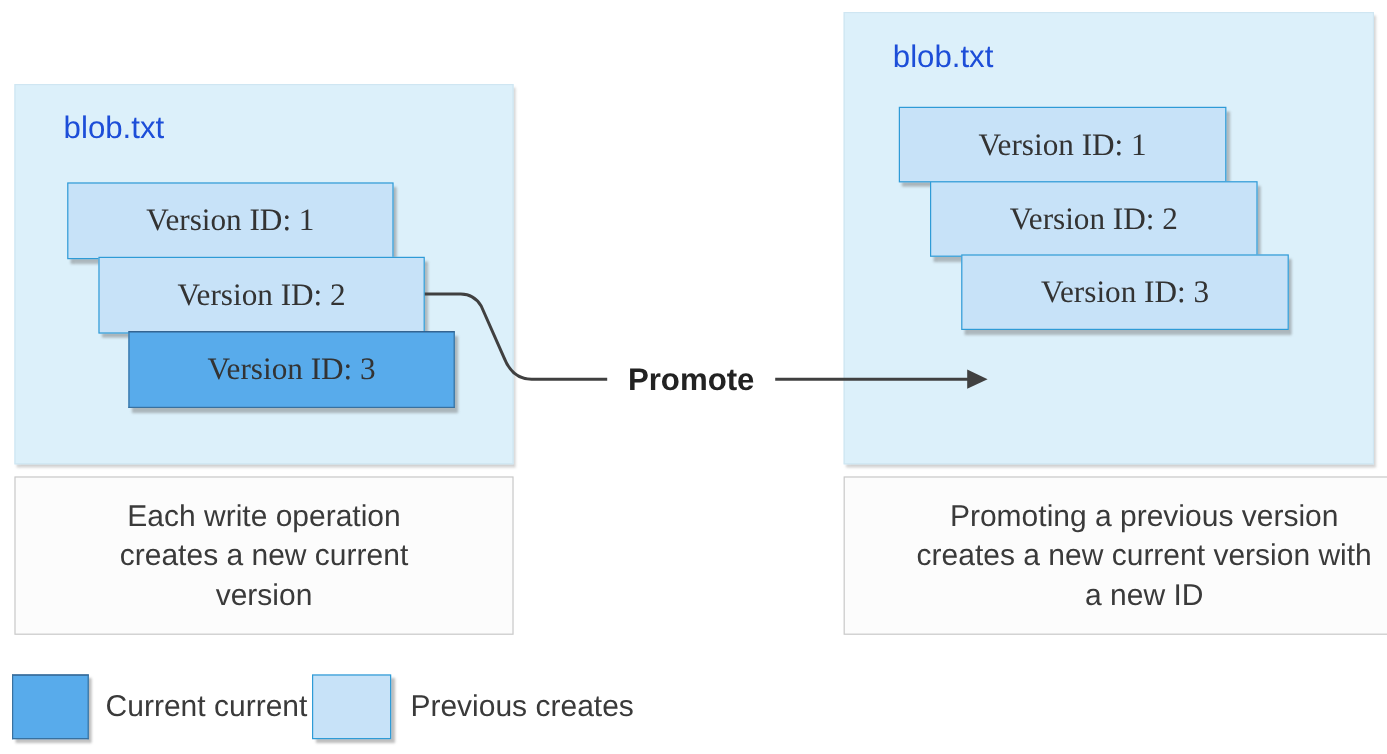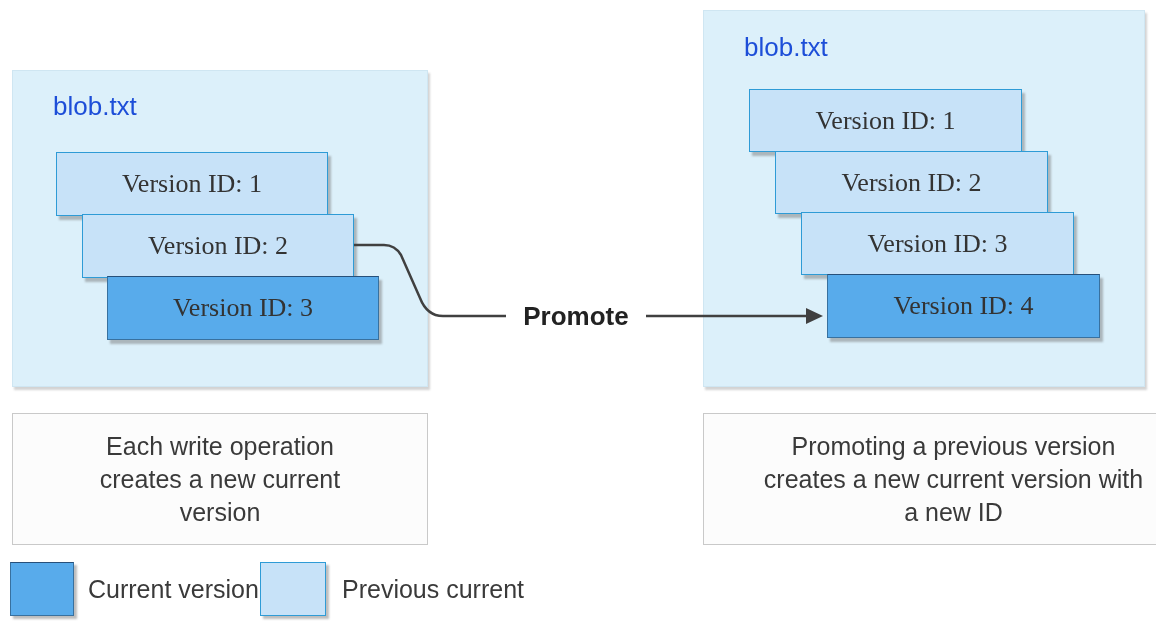--- a/index.html
+++ b/index.html
@@ -19,21 +19,21 @@
     position:absolute; box-sizing:border-box;
     display:flex; align-items:center; justify-content:center;
     font-size:26px; color:#333333;
     box-shadow:3px 4px 2px rgba(110,110,110,0.45);
     font-family:Liberation Serif, serif;
   }
   .vbox.previous { background:#c7e2f8; border:1px solid #2e9bd6; }
   .vbox.current  { background:#58abeb; border:1px solid #38719f; border-top-color:#27507a; }
   .caption-box {
     position:absolute; background:#fcfcfc; border:1px solid #c9c9c9; box-sizing:border-box;
-    display:flex; align-items:center; justify-content:center;margin-top:16px;
+    display:flex; align-items:center; justify-content:center;
   }
   .caption-text {
     text-align:center; font-size:25px; line-height:33px; color:#3a3a3a;
   }
   .connector-overlay {
     position:absolute; left:0; top:0; width:1156px; height:628px;
     pointer-events:none; z-index:6;
   }
   .promote-label {
     position:absolute; left:500px; top:301px; width:152px; text-align:center;
@@ -69,39 +69,36 @@
     <div class="panel-title" style="top:21px;">blob.txt</div>
     <div class="vbox previous" style="left:45px; top:78px; width:273px; height:63px; z-index:1;">
       <span>Version ID: 1</span>
     </div>
     <div class="vbox previous" style="left:71px; top:140px; width:273px; height:63px; z-index:2;">
       <span>Version ID: 2</span>
     </div>
     <div class="vbox previous" style="left:97px; top:201px; width:273px; height:63px; z-index:3;">
       <span>Version ID: 3</span>
     </div>
-    <div class="vbox current" style="left:123px; top:263px; width:273px; height:64px; z-index:4;">
-      <span>Version ID: 4</span>
-    </div>
   </div>
 
   <div class="caption-box" style="left:12px; top:397px; width:416px; height:132px;">
     <div class="caption-text" style="max-width:280px;">Each write operation creates a new current version</div>
   </div>
   <div class="caption-box" style="left:703px; top:397px; width:501px; height:132px;">
     <div class="caption-text" style="max-width:380px;">Promoting a previous version creates a new current version with a new ID</div>
   </div>
 
   <svg class="connector-overlay" viewBox="0 0 1156 628" xmlns="http://www.w3.org/2000/svg">
     <path d="M354 245 H384 Q395 245 401 255 L420 298 Q427 316 443 316 H506" fill="none" stroke="#404040" stroke-width="2.5" stroke-linejoin="round" stroke-linecap="butt"></path>
     <line x1="646" y1="316" x2="808" y2="316" stroke="#404040" stroke-width="2.5"></line>
     <polygon points="806,308 823,316 806,324" fill="#404040"></polygon>
   </svg>
   <div class="promote-label">Promote</div>
 
   <div>
     <div class="legend-swatch current" style="left:10px; top:562px; width:64px; height:54px;"></div>
-    <div class="legend-label" style="left:88px; top:575px;">Current version</div>
+    <div class="legend-label" style="left:88px; top:575px;">Current current</div>
     <div class="legend-swatch previous" style="left:260px; top:562px; width:66px; height:54px;"></div>
-    <div class="legend-label" style="left:342px; top:575px;">Previous current</div>
+    <div class="legend-label" style="left:342px; top:575px;">Previous creates</div>
   </div>
 
 </div>
 
 </body></html>

